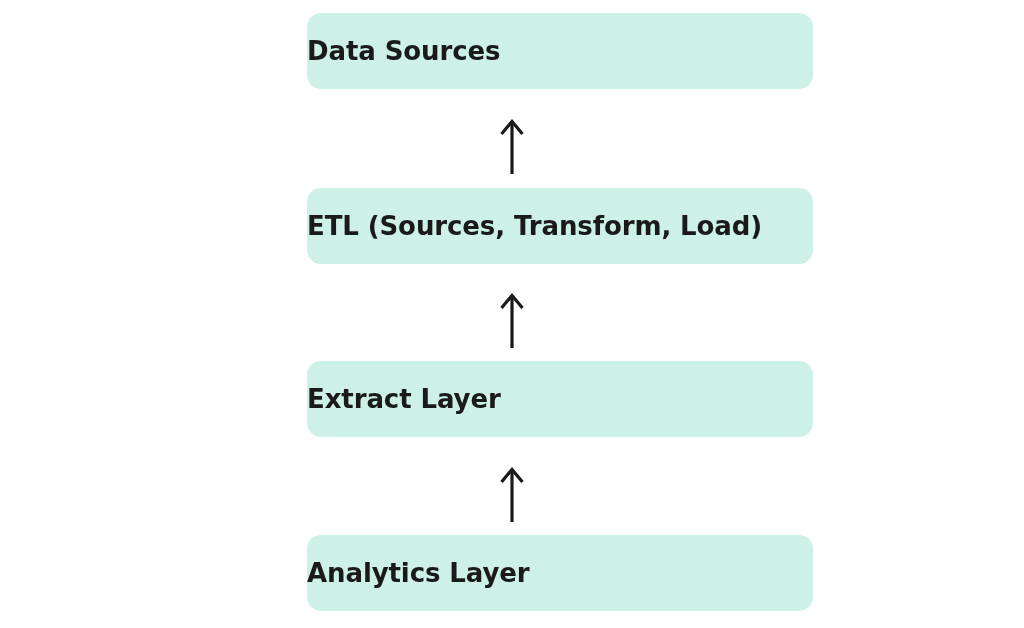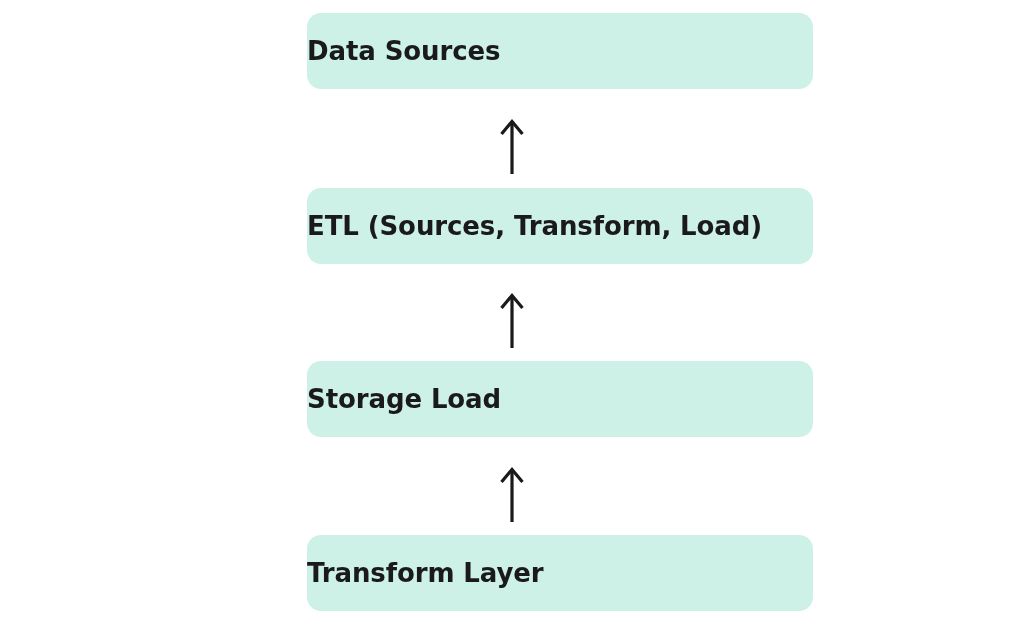--- a/index.html
+++ b/index.html
@@ -92,27 +92,27 @@
   </div>
 
   <div class="connector-arrow arrow-2">
     <svg viewBox="0 0 44 56" xmlns="http://www.w3.org/2000/svg" aria-hidden="true">
       <line x1="22" y1="56" x2="22" y2="4" stroke="#1a1a1a" stroke-width="3.2" stroke-linecap="butt"></line>
       <polyline points="11.5,16 22,3.4 32.5,16" fill="none" stroke="#1a1a1a" stroke-width="3.2" stroke-linecap="butt" stroke-linejoin="miter"></polyline>
     </svg>
   </div>
 
   <div class="node-box node-3">
-    <span class="node-label">Storage Load</span>
+    <span class="node-label">Extract Layer</span>
   </div>
 
   <div class="connector-arrow arrow-3">
     <svg viewBox="0 0 44 56" xmlns="http://www.w3.org/2000/svg" aria-hidden="true">
       <line x1="22" y1="56" x2="22" y2="4" stroke="#1a1a1a" stroke-width="3.2" stroke-linecap="butt"></line>
       <polyline points="11.5,16 22,3.4 32.5,16" fill="none" stroke="#1a1a1a" stroke-width="3.2" stroke-linecap="butt" stroke-linejoin="miter"></polyline>
     </svg>
   </div>
 
   <div class="node-box node-4">
-    <span class="node-label">Transform Layer</span>
+    <span class="node-label">Analytics Layer</span>
   </div>
 
 </div>
 
 </body></html>

